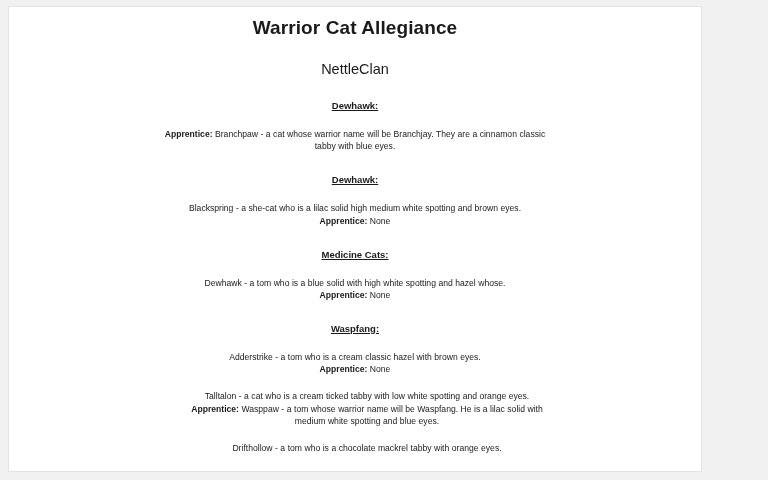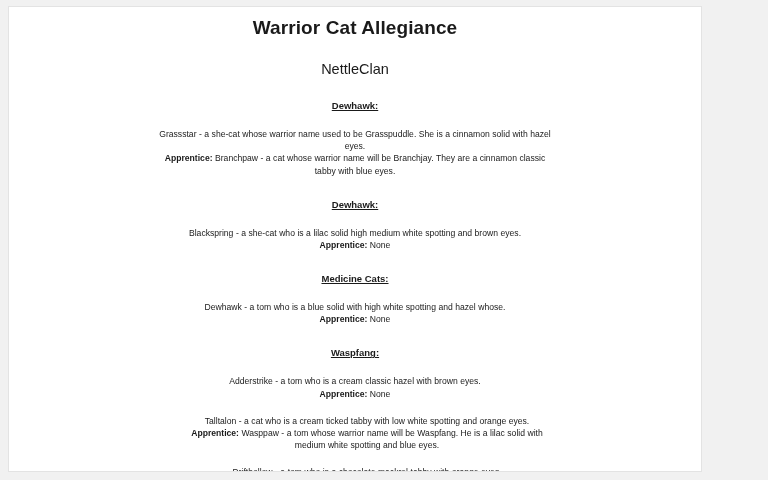--- a/index.html
+++ b/index.html
@@ -92,21 +92,20 @@
 <div id="page-sheet">
   <div id="doc-body">
 
     <h1 id="doc-title">Warrior Cat Allegiance</h1>
 
     <h2 id="clan-name">NettleClan</h2>
 
     <div id="sections-container">
         <div class="section-heading">Dewhawk:</div>
         <div class="entry">
-          <span class="entry-line">Grassstar - a she-cat whose warrior name used to be Grasspuddle. She is a cinnamon solid with hazel eyes.</span>
           <span class="entry-line"><span class="apprentice-label">Apprentice:</span><span> Branchpaw - a cat whose warrior name will be Branchjay. They are a cinnamon classic tabby with blue eyes.</span></span>
         </div>
         <div class="section-heading">Dewhawk:</div>
         <div class="entry">
           <span class="entry-line">Blackspring - a she-cat who is a lilac solid high medium white spotting and brown eyes.</span>
           <span class="entry-line"><span class="apprentice-label">Apprentice:</span><span> None</span></span>
         </div>
         <div class="section-heading">Medicine Cats:</div>
         <div class="entry">
           <span class="entry-line">Dewhawk - a tom who is a blue solid with high white spotting and hazel whose.</span>

